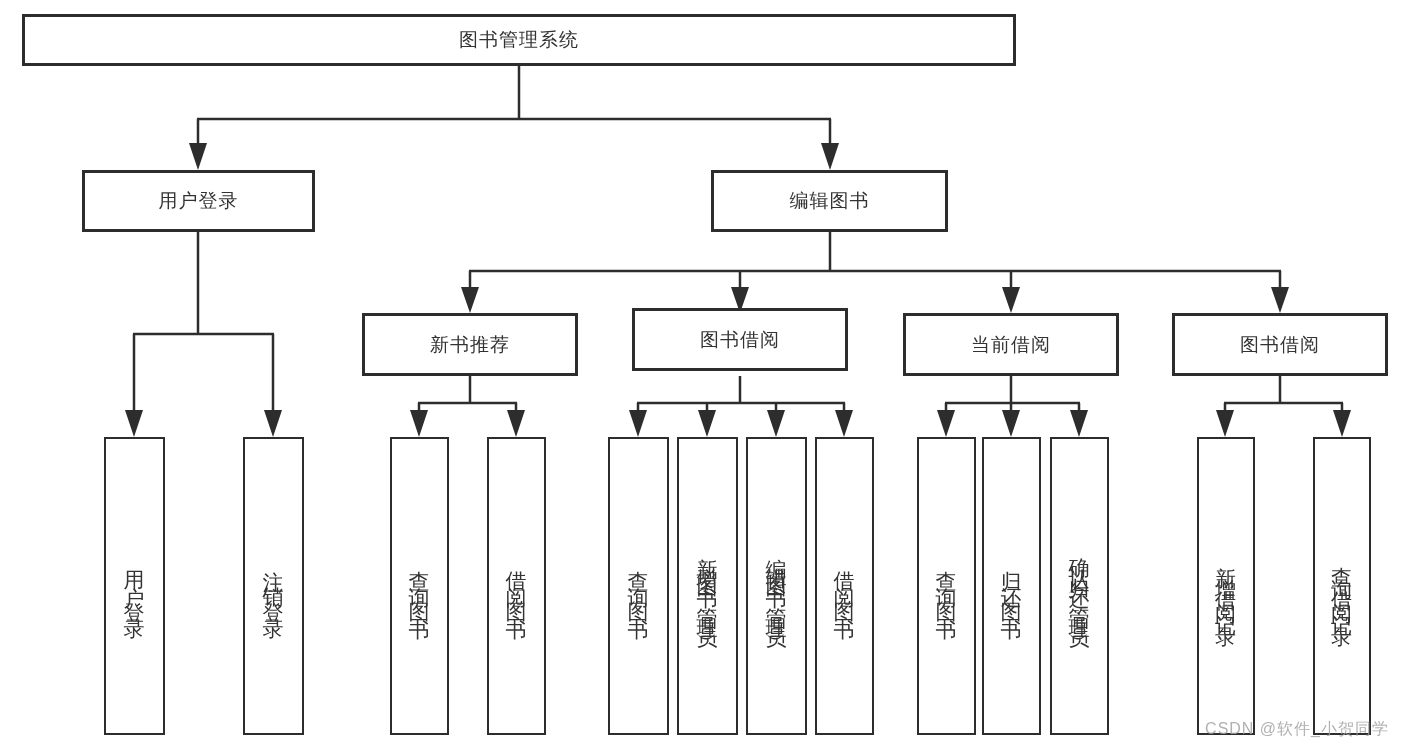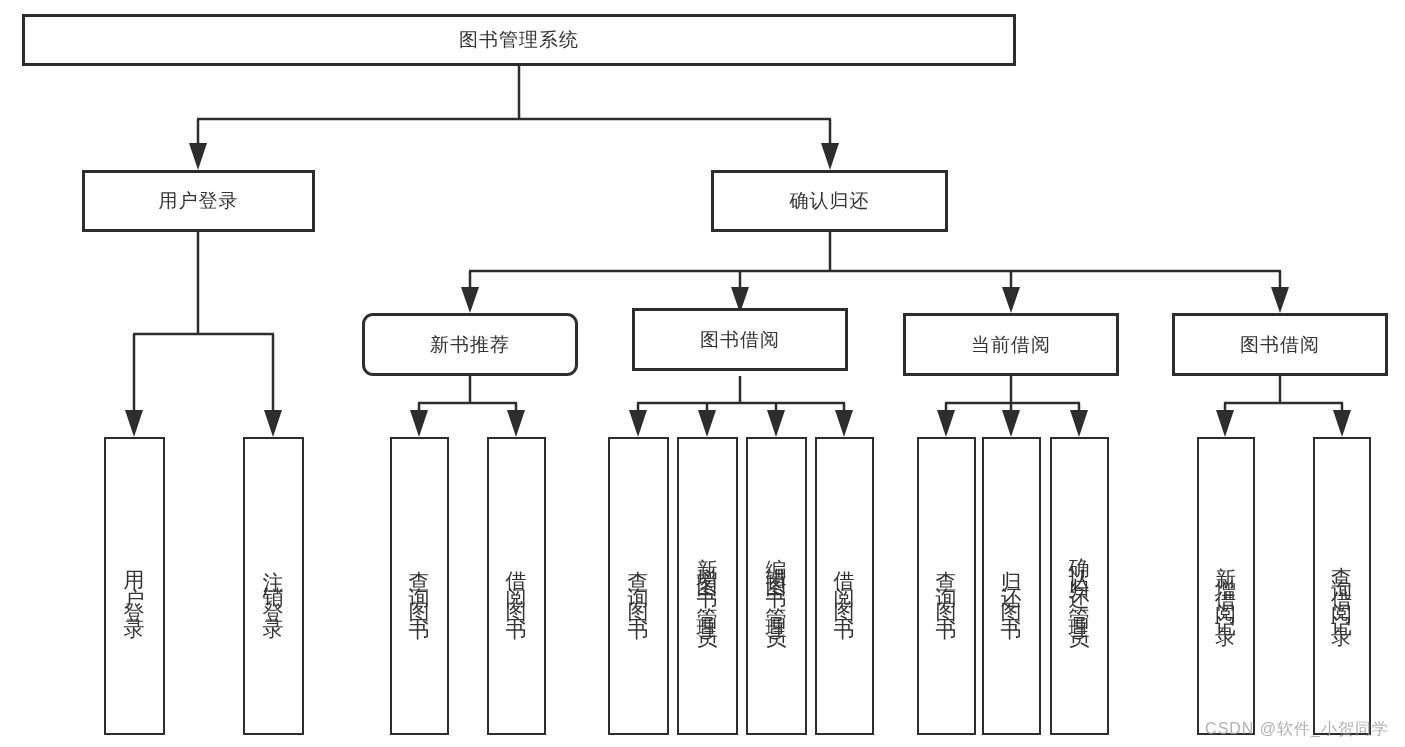--- a/index.html
+++ b/index.html
@@ -94,24 +94,24 @@
   </svg>
 
   <div class="hbox" style="left:22px; top:14px; width:994px; height:52px;">
     <span>图书管理系统</span>
   </div>
 
   <div class="hbox" style="left:82px; top:170px; width:233px; height:62px;">
     <span>用户登录</span>
   </div>
   <div class="hbox" style="left:711px; top:170px; width:237px; height:62px;">
-    <span>确认归还</span>
+    <span>编辑图书</span>
   </div>
 
-  <div class="hbox" style="left:362px; top:313px; width:216px; height:63px;border-radius:11px;">
+  <div class="hbox" style="left:362px; top:313px; width:216px; height:63px;">
     <span>新书推荐</span>
   </div>
   <div class="hbox" style="left:632px; top:308px; width:216px; height:63px;">
     <span>图书借阅</span>
   </div>
   <div class="hbox" style="left:903px; top:313px; width:216px; height:63px;font-family:Liberation Mono, monospace;">
     <span>当前借阅</span>
   </div>
   <div class="hbox" style="left:1172px; top:313px; width:216px; height:63px;">
     <span>图书借阅</span>

